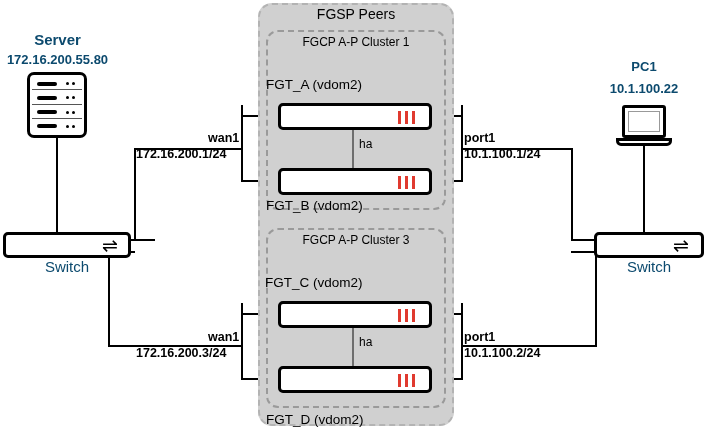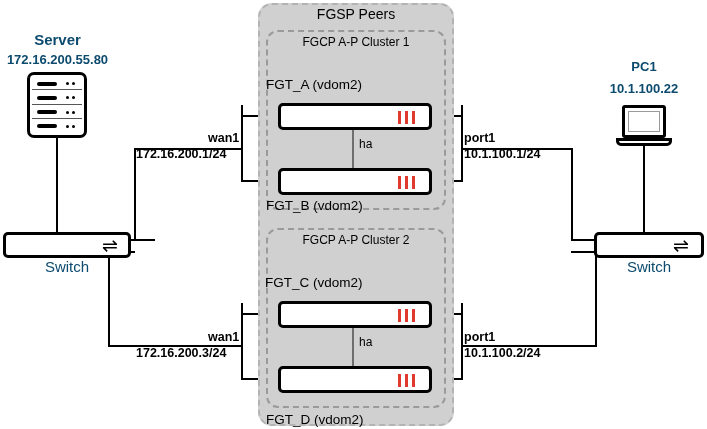--- a/index.html
+++ b/index.html
@@ -344,21 +344,21 @@
   <div id="fgt-b" class="fgt">
     <span class="fgt-leds">
         <i></i>
         <i></i>
         <i></i>
       </span>
   </div>
   <div id="fgt-b-label" class="fgt-label lbl">FGT_B (vdom2)</div>
 
   <div id="cluster2-box" class="cluster-box"></div>
-  <div id="cluster2-title" class="cluster-title lbl">FGCP A-P Cluster 2</div>
+  <div id="cluster2-title" class="cluster-title lbl">FGCP A-P Cluster 3</div>
 
   <div id="fgt-c-label" class="fgt-label lbl">FGT_C (vdom2)</div>
   <div id="fgt-c" class="fgt">
     <span class="fgt-leds">
         <i></i>
         <i></i>
         <i></i>
       </span>
   </div>
 

